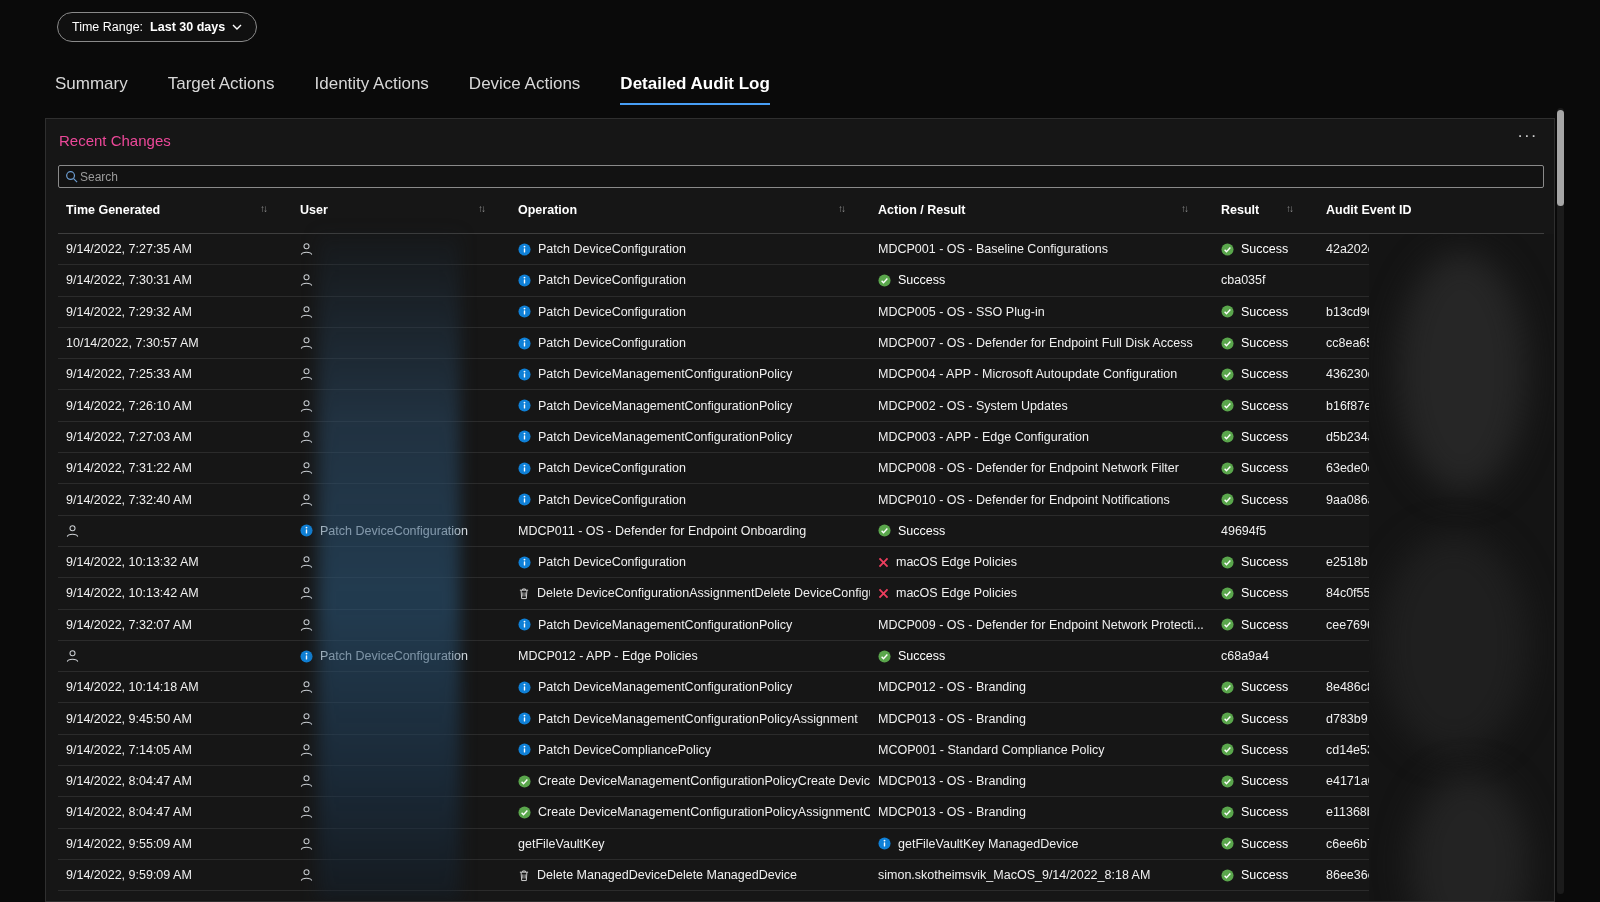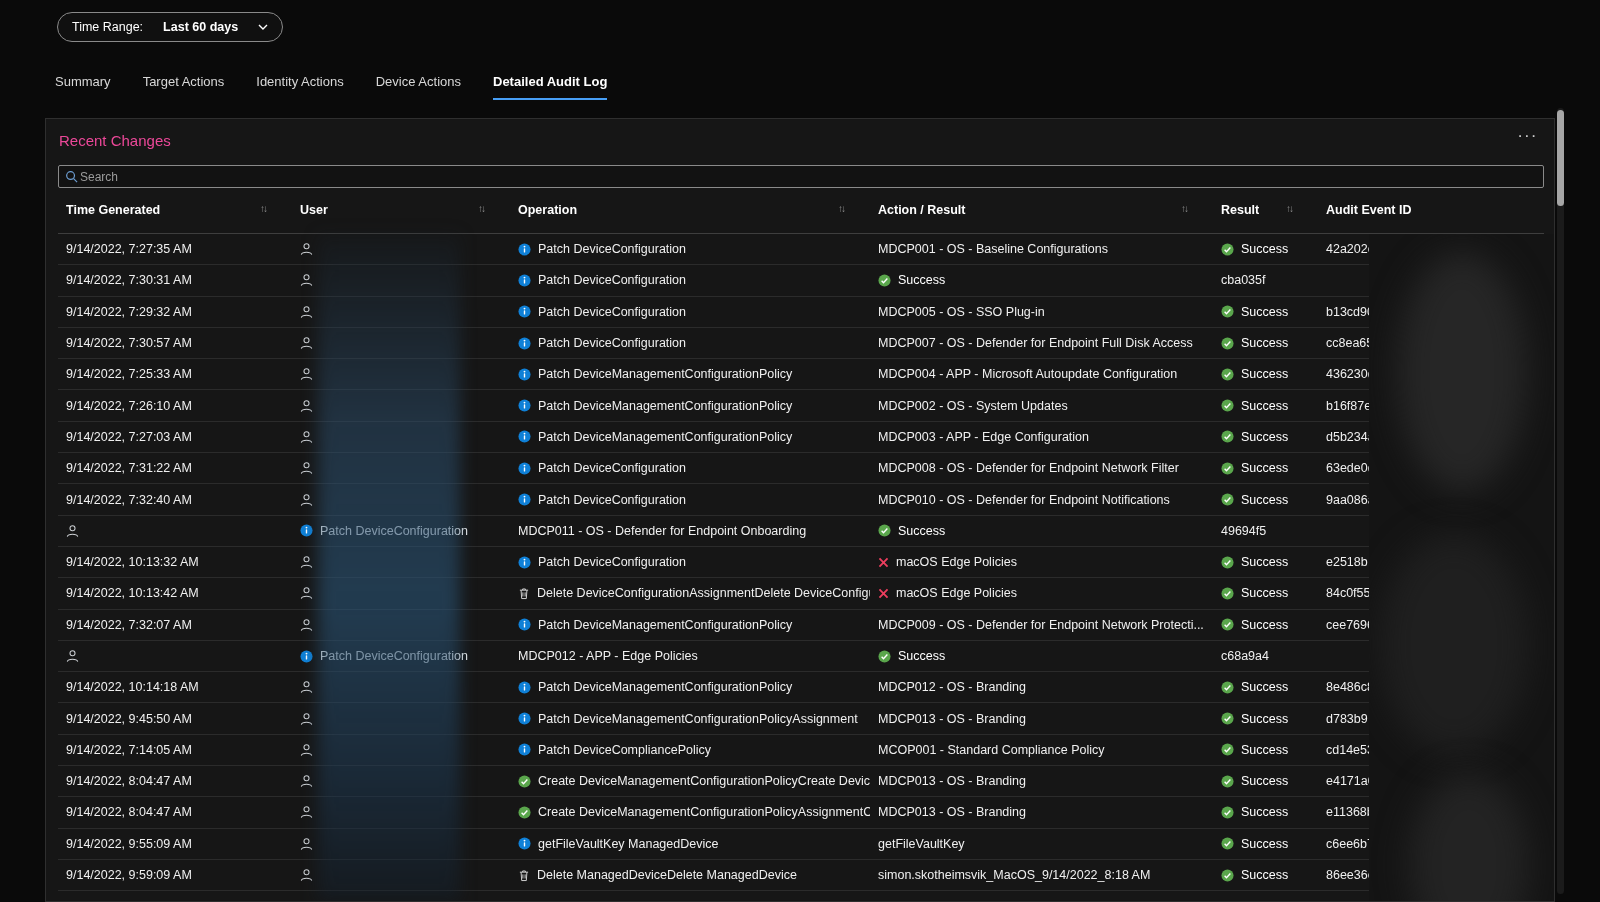--- a/index.html
+++ b/index.html
@@ -3,25 +3,25 @@
 <meta charset="utf-8">
 <style>
   *{margin:0;padding:0;box-sizing:border-box}
   html,body{width:1600px;height:902px;overflow:hidden;background:#0a0a0a;
     font-family:"Liberation Sans",sans-serif;color:#ededed}
   .stage{position:relative;width:1600px;height:902px;overflow:hidden}
 
   
   .pill{position:absolute;left:57px;top:12px;height:30px;border:1px solid #8a8a8a;
     border-radius:15px;background:#101010;color:#fff;display:flex;align-items:center;
-    gap:20px;padding:0 14px;font-size:12.5px;cursor:pointer}
+    gap:7px;padding:0 14px;font-size:12.5px;cursor:pointer}
   .pill strong{font-weight:700}
 
   
-  .tabs{position:absolute;left:55px;top:74px;display:flex;gap:32px;font-size:13px}
+  .tabs{position:absolute;left:55px;top:74px;display:flex;gap:40px;font-size:17px}
   .tab{color:#d8d8d8;padding-bottom:9px;cursor:pointer;border-bottom:2px solid transparent}
   .tab.active{color:#fff;font-weight:700;border-bottom-color:#479ef5}
 
   
   .panel{position:absolute;left:45px;top:118px;width:1510px;height:784px;
     background:#161616;border:1px solid #2f2f2f;overflow:hidden}
   .panel-title{position:absolute;left:13px;top:13px;font-size:15px;font-weight:400;color:#ec4899}
   .more{position:absolute;right:16px;top:1px;color:#cfcfcf;font-size:17px;
     letter-spacing:2px;cursor:pointer;line-height:24px}
 
@@ -66,21 +66,21 @@
   .scroll-thumb{position:absolute;left:1557px;top:110px;width:7px;height:96px;
     background:#a6a6a6;border-radius:4px;cursor:grab}
 </style>
 </head>
 <body>
 
 <div class="stage">
 
   <button class="pill">
     <span>Time Range:</span>
-    <strong>Last 60 days</strong>
+    <strong>Last 30 days</strong>
     <span class="icon-slot">
       <svg width="10" height="6" viewBox="0 0 10 6">
           <path d="M1 1l4 4 4-4" fill="none" stroke="#fff" stroke-width="1.4"></path>
         </svg>
     </span>
   </button>
 
   <nav class="tabs">
     <div class="tab">Summary</div>
     <div class="tab">Target Actions</div>
@@ -228,21 +228,21 @@
                 <circle cx="7" cy="7" r="6.5" fill="#5aa64c"></circle>
                 <path d="M3.9 7.3l2 2.1 4.2-4.6" fill="none" stroke="#fff" stroke-width="1.5"></path>
               </svg>
             </span>
       <span class="res-txt">Success</span>
     </div>
     <div class="cell c-id">b13cd90</div>
   </div>
 
   <div class="row">
-    <div class="cell c-time">9/14/2022, 7:30:57 AM</div>
+    <div class="cell c-time">10/14/2022, 7:30:57 AM</div>
     <div class="cell c-user">
       <span class="icon-slot user-slot">
               <svg width="13" height="14" viewBox="0 0 16 16">
                 <circle cx="8" cy="4.6" r="3.1" fill="none" stroke="#cdd0d4" stroke-width="1.3"></circle>
                 <path d="M1.6 14.8c1-3.8 11.8-3.8 12.8 0" fill="none" stroke="#cdd0d4" stroke-width="1.3"></path>
               </svg>
             </span>
     </div>
     <div class="cell c-op">
       <span class="icon-slot op-slot">
@@ -815,33 +815,33 @@
   <div class="row">
     <div class="cell c-time">9/14/2022, 9:55:09 AM</div>
     <div class="cell c-user">
       <span class="icon-slot user-slot">
               <svg width="13" height="14" viewBox="0 0 16 16">
                 <circle cx="8" cy="4.6" r="3.1" fill="none" stroke="#cdd0d4" stroke-width="1.3"></circle>
                 <path d="M1.6 14.8c1-3.8 11.8-3.8 12.8 0" fill="none" stroke="#cdd0d4" stroke-width="1.3"></path>
               </svg>
             </span>
     </div>
+    <div class="cell c-tgt">
+
+      <span class="txt tgt-txt">getFileVaultKey</span>
+    </div>
     <div class="cell c-op">
       <span class="icon-slot op-slot">
               <svg width="13" height="13" viewBox="0 0 14 14">
                 <circle cx="7" cy="7" r="6.5" fill="#0f80d7"></circle>
                 <circle cx="7" cy="3.9" r="1" fill="#fff"></circle>
                 <rect x="6.25" y="5.7" width="1.5" height="4.6" rx=".7" fill="#fff"></rect>
               </svg>
             </span>
       <span class="txt op-txt">getFileVaultKey ManagedDevice</span>
-    </div>
-    <div class="cell c-tgt">
-
-      <span class="txt tgt-txt">getFileVaultKey</span>
     </div>
     <div class="cell c-res">
       <span class="icon-slot res-slot">
               <svg width="13" height="13" viewBox="0 0 14 14">
                 <circle cx="7" cy="7" r="6.5" fill="#5aa64c"></circle>
                 <path d="M3.9 7.3l2 2.1 4.2-4.6" fill="none" stroke="#fff" stroke-width="1.5"></path>
               </svg>
             </span>
       <span class="res-txt">Success</span>
     </div>

